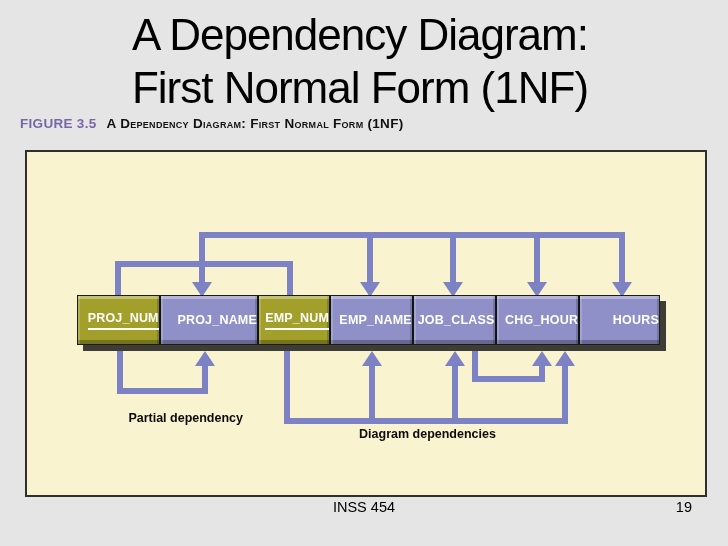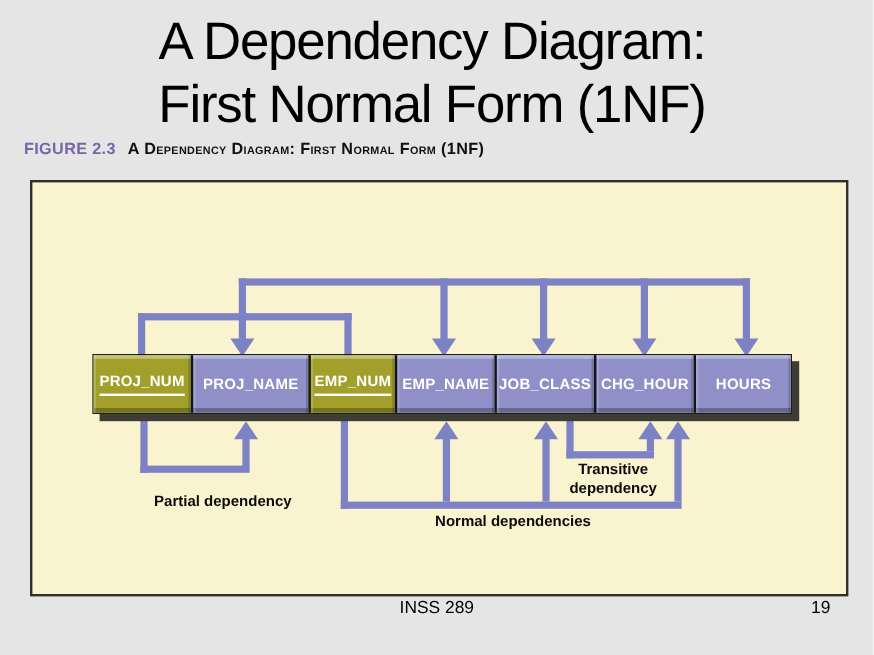--- a/index.html
+++ b/index.html
@@ -17,21 +17,21 @@
   .caption .fig-label{color:var(--caption-accent);margin-right:10px;}
 
   
   .panel{position:absolute;left:25px;top:150px;width:682px;height:347px;
          box-sizing:border-box;border:2px solid #2f2f2c;background:var(--panel-bg);}
 
   
   .attr-row{position:absolute;left:50px;top:143px;width:583px;height:50px;display:flex;
             z-index:2;box-shadow:6px 6px 0 0 var(--box-shadow-color);
             border:1px solid #1c1c18;box-sizing:border-box;}
-  .attr-box{position:relative;height:100%;display:flex;align-items:center;justify-content:center;
+  .attr-box{position:relative;height:100%;display:flex;align-items:center;justify-content:flex-end;
             box-shadow:inset 0 3px 0 rgba(255,255,255,0.35), inset 2px 0 0 rgba(255,255,255,0.18),
                        inset 0 -4px 0 rgba(0,0,0,0.28), inset -2px 0 0 rgba(0,0,0,0.18);}
   .attr-box + .attr-box{border-left:2px solid #141414;}
   .attr-box.key{background:var(--key-box);}
   .attr-box.nonkey{background:var(--nonkey-box);}
   .attr-label{color:var(--box-text);font-weight:bold;font-size:12.5px;letter-spacing:0.2px;}
   .attr-box.key .attr-label{border-bottom:2px solid var(--box-text);padding-bottom:3px;}
 
   
   .ln{position:absolute;background:var(--arrow);z-index:1;}
@@ -51,21 +51,21 @@
 <body>
 
 <div class="slide">
 
   <div class="title">
     <div>A Dependency Diagram:</div>
     <div>First Normal Form (1NF)</div>
   </div>
 
   <div class="caption">
-    <span class="fig-label">FIGURE 2.3</span><span>A Dependency Diagram: First Normal Form (1NF)</span>
+    <span class="fig-label">FIGURE 3.5</span><span>A Dependency Diagram: First Normal Form (1NF)</span>
   </div>
 
   <div class="panel">
 
     <div class="ln" style="left:172px;top:80px;width:426px;height:6px;"></div>
 
     <div class="ln" style="left:88px;top:109px;width:178px;height:6px;"></div>
     <div class="ln" style="left:88px;top:109px;width:6px;height:36px;"></div>
     <div class="ln" style="left:260px;top:109px;width:6px;height:36px;"></div>
 
@@ -111,27 +111,23 @@
     <div class="anno" style="left:60px;top:259px;width:156px;text-align:right;">Partial dependency</div>
 
     <div class="ln" style="left:257px;top:193px;width:6px;height:79px;"></div>
     <div class="ln" style="left:257px;top:266px;width:284px;height:6px;"></div>
     <div class="ln" style="left:342px;top:213px;width:6px;height:53px;"></div>
     <div class="arr up" style="left:335px;top:199px;"></div>
     <div class="ln" style="left:425px;top:213px;width:6px;height:53px;"></div>
     <div class="arr up" style="left:418px;top:199px;"></div>
     <div class="ln" style="left:535px;top:213px;width:6px;height:53px;"></div>
     <div class="arr up" style="left:528px;top:199px;"></div>
-    <div class="anno" style="left:318px;top:275px;width:165px;">Normal dependencies</div>
+    <div class="anno" style="left:318px;top:275px;width:165px;">Diagram dependencies</div>
 
     <div class="ln" style="left:445px;top:193px;width:6px;height:37px;"></div>
     <div class="ln" style="left:445px;top:224px;width:73px;height:6px;"></div>
     <div class="ln" style="left:512px;top:213px;width:6px;height:11px;"></div>
     <div class="arr up" style="left:505px;top:199px;"></div>
-    <div class="anno" style="left:434px;top:231px;width:100px;line-height:16px;">
-      <div>Transitive</div>
-      <div>dependency</div>
-    </div>
   </div>
 
-  <div class="footer-course">INSS 289</div>
+  <div class="footer-course">INSS 454</div>
   <div class="page-number">19</div>
 </div>
 
 </body></html>

